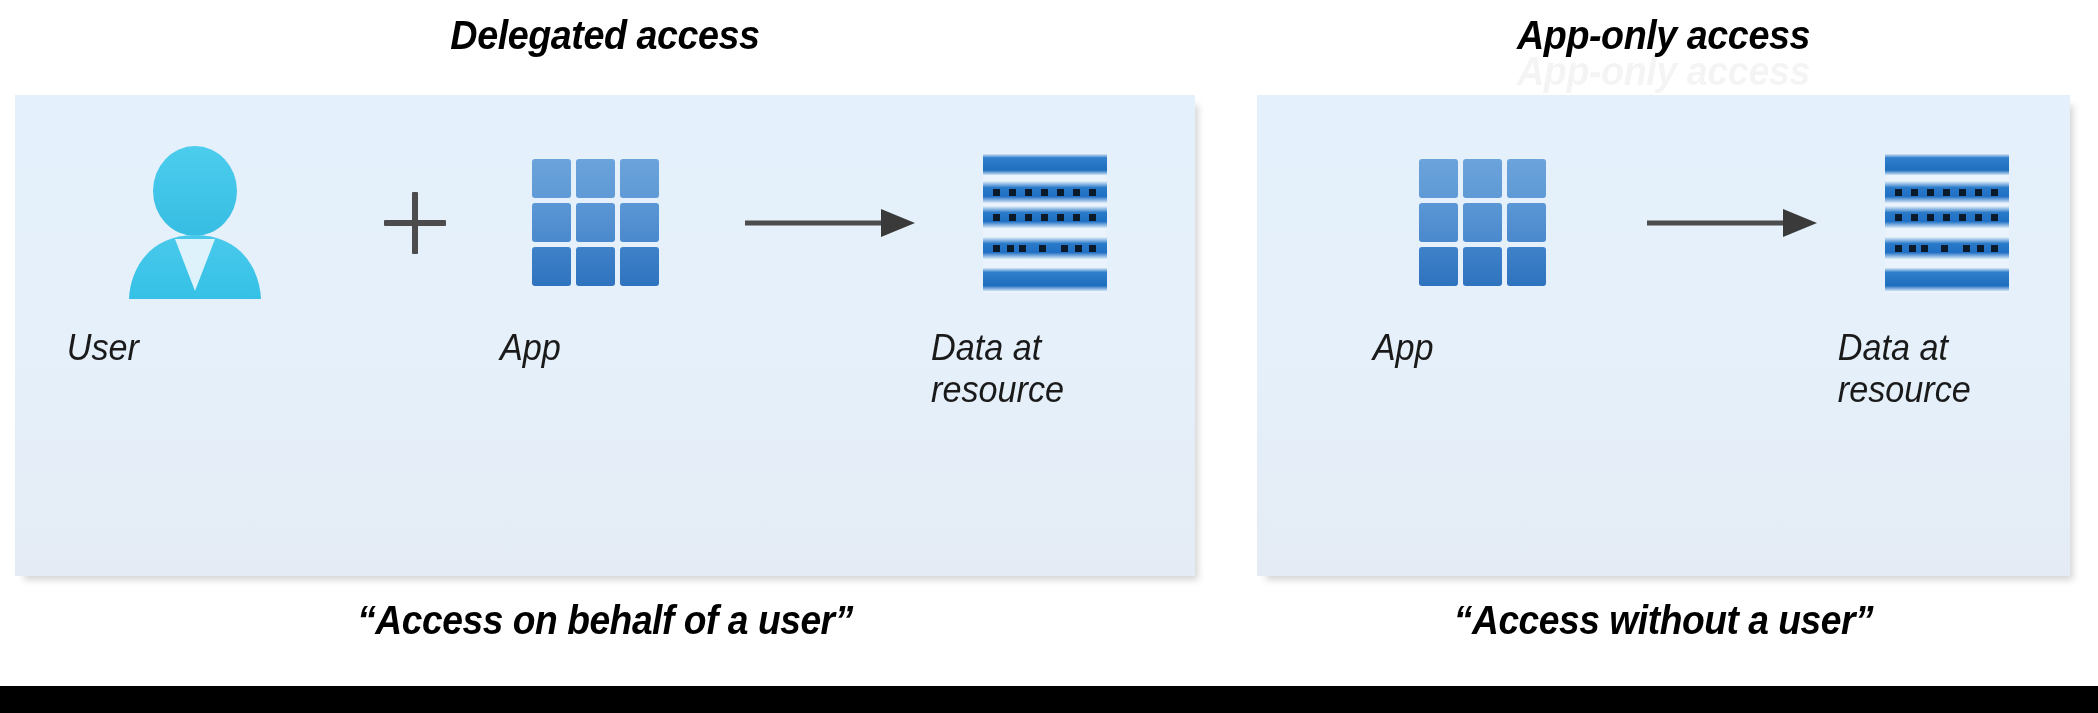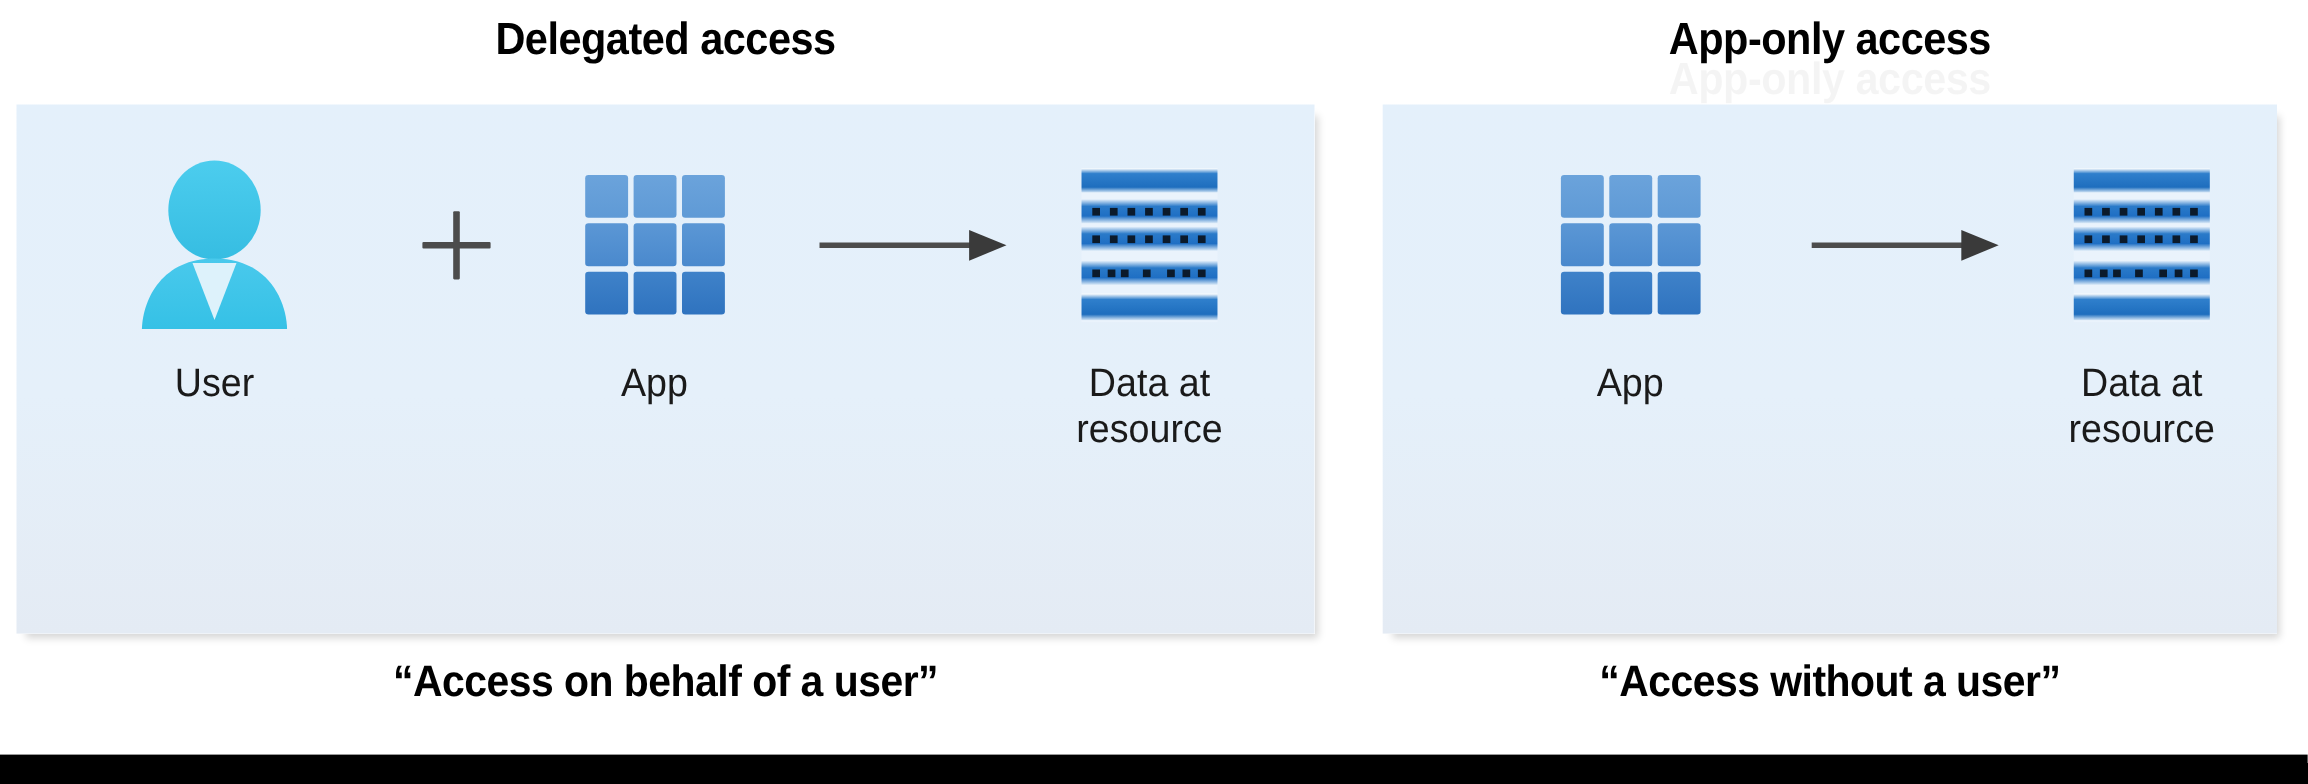--- a/index.html
+++ b/index.html
@@ -12,20 +12,21 @@
     height: 713px;
     position: relative;
     overflow: hidden;
     font-family: "Liberation Sans", sans-serif;
   }
 
   .stage {
     position: absolute;
     inset: 0;
     background: #ffffff;
+    font-style: italic;
   }
 
   
   .column {
     position: absolute;
     top: 0;
   }
   .column.left  { left: 15px;   width: 1180px; }
   .column.right { left: 1257px; width: 813px;  }
 
@@ -85,21 +86,20 @@
     letter-spacing: -0.5px;
     color: #000000;
     transform: scaleX(0.93);
     transform-origin: center;
     white-space: nowrap;
   }
 
   
   .node {
     position: absolute;
-    text-align: center;
   }
   .node-art {
     position: relative;
     height: 165px;
     display: flex;
     align-items: center;
     justify-content: center;
   }
   .node-label {
     margin-top: 22px;

